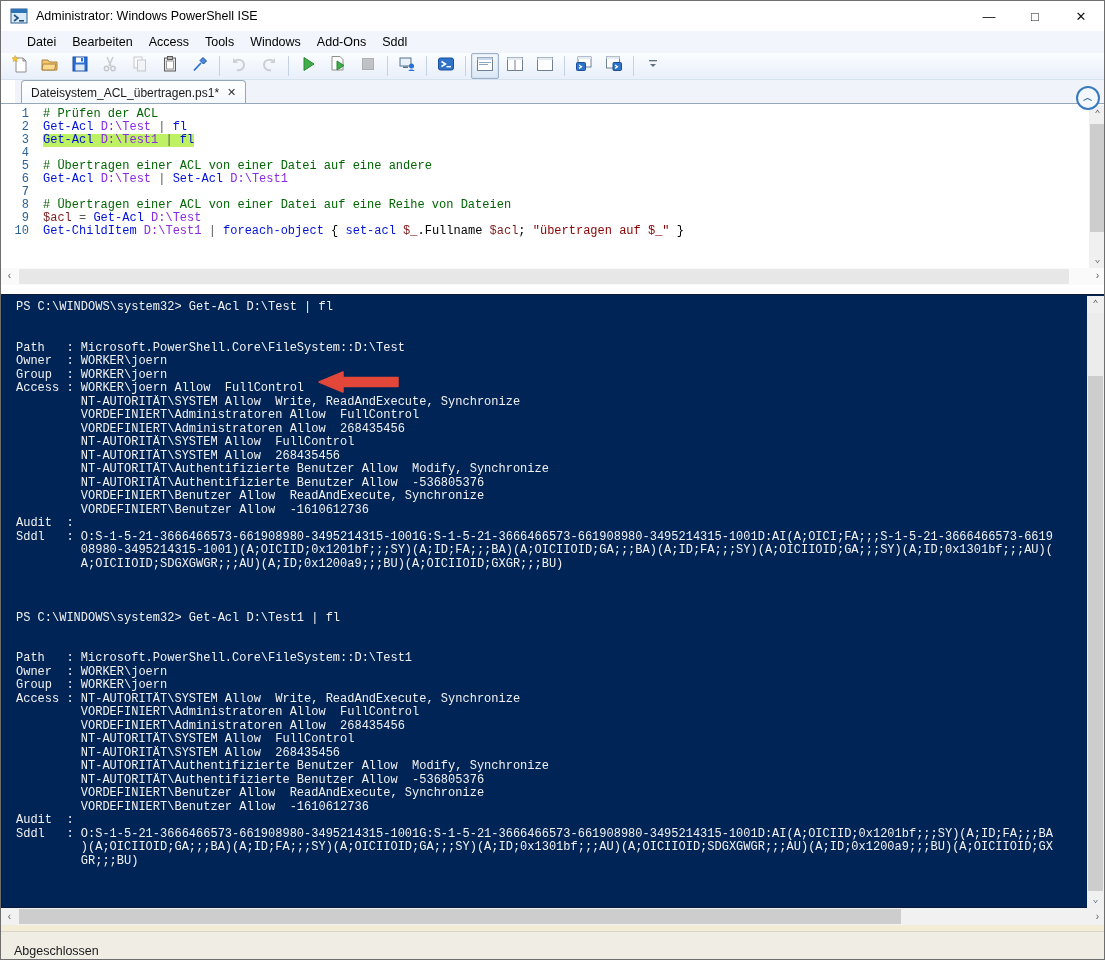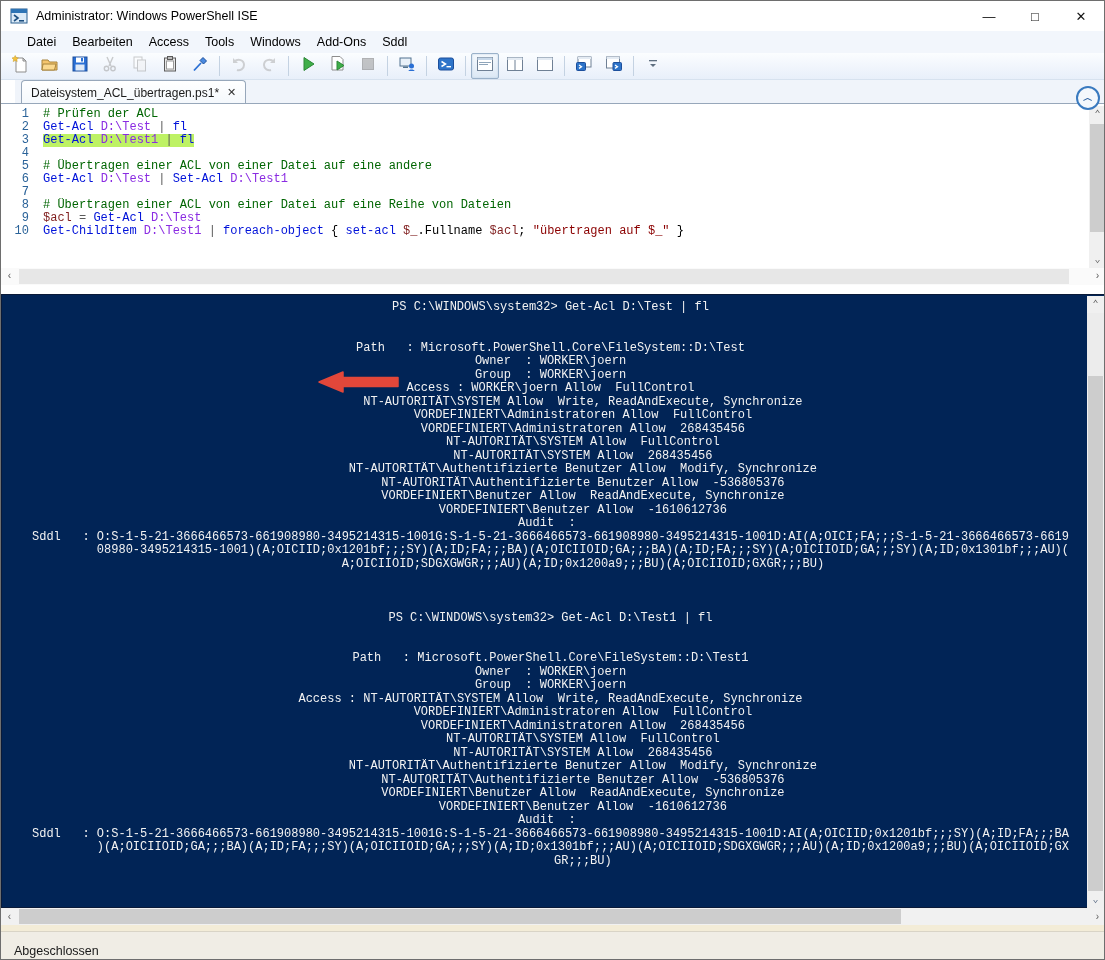--- a/index.html
+++ b/index.html
@@ -50,21 +50,21 @@
   .hscroll .arrow{position:absolute;top:0;width:17px;height:17px;color:#606060;font-size:10px;display:flex;align-items:center;justify-content:center;}
   .hscroll .thumb{position:absolute;top:1px;height:15px;background:#cdcdcd;}
   .editor-vscroll{right:0;top:2px;height:162px;}
   .editor-hscroll{left:0;top:164px;width:1105px;background:#fafafa;}
   .editor-hscroll .thumb{background:#e7e7e7;}
   .expand-btn{position:absolute;right:6px;top:-18px;width:20px;height:20px;border-radius:50%;background:#f4f8fc;border:2px solid #3a7abf;
     display:flex;align-items:center;justify-content:center;color:#2b5f9e;font-size:10px;font-weight:bold;z-index:5;}
   
   .console{position:absolute;left:0;top:293px;width:1105px;height:614px;background:#012456;border:1px solid #0a1a38;box-sizing:border-box;
     font-family:"Liberation Mono","DejaVu Sans Mono",monospace;font-size:12px;line-height:13.5px;color:#f2f2f2;}
-  .console-text{position:absolute;left:14px;top:6px;right:20px;white-space:pre;text-align:center;}
+  .console-text{position:absolute;left:14px;top:6px;right:20px;white-space:pre;}
   .console-line{min-height:13.5px;}
   .console-vscroll{right:1px;top:1px;height:612px;}
   .arrow-annotation{position:absolute;z-index:4;}
   .main-hscroll{left:0;top:907px;width:1105px;}
   
   .beige-strip{position:absolute;left:0;top:924px;width:100%;height:6px;background:#f3ecd7;}
   .statusbar{position:absolute;left:0;top:930px;width:100%;height:30px;background:#f0ede5;border-top:1px solid #d9d4c6;box-sizing:border-box;
     display:flex;align-items:center;font-size:12.5px;color:#1a1a1a;}
   .status-left{margin-left:13px;margin-top:8px;}
   .status-right{position:absolute;right:8px;display:flex;align-items:center;height:100%;}

